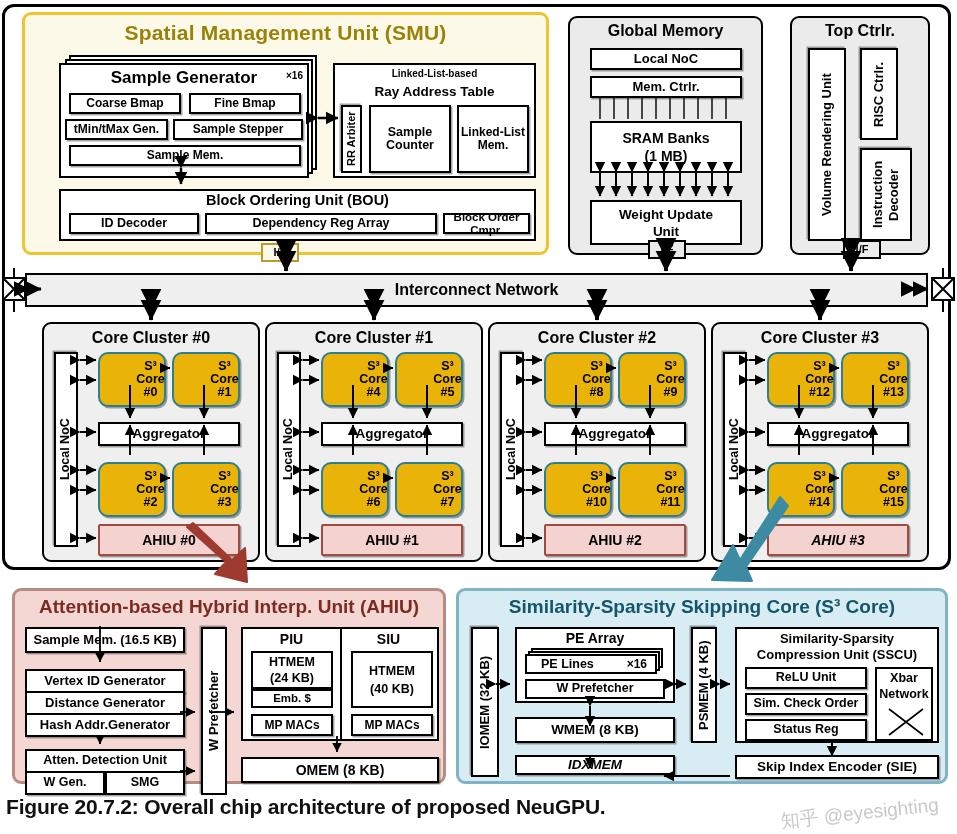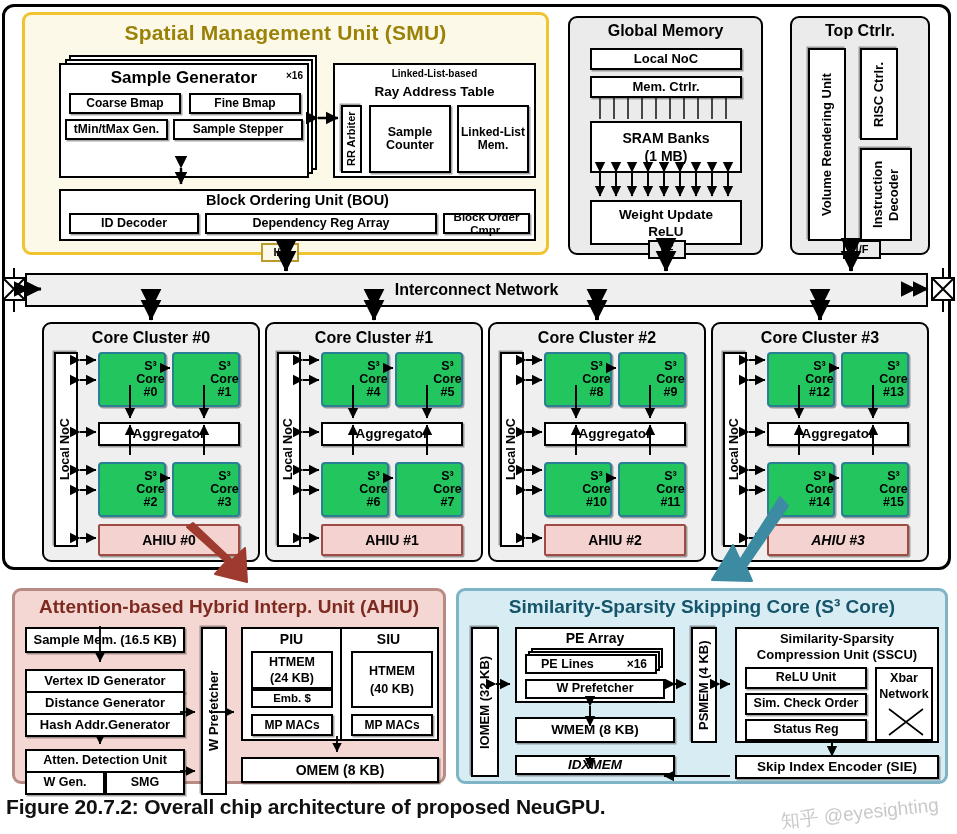--- a/index.html
+++ b/index.html
@@ -86,24 +86,24 @@
     top: 322px; width: 218px; height: 240px;
     background: #efefef;
     border: 2.5px solid #000;
     border-radius: 9px;
   }
   .cluster-title {
     position: absolute; top: 5px; width: 100%;
     text-align: center; font-weight: bold; font-size: 16px;
   }
   .s3core {
-    background: #22c55e;
+    background: #eab308;
     border: 2px solid #2b7f94;
     font-size: 12.5px;
-    border-radius: 4px;
+    border-radius: 10px;
     padding-left: 37px;
   }
   .ahiu-box {
     background: #f3d2cf;
     border: 2px solid #9e4b43;
     font-size: 14px;
     border-radius: 2px;
   }
   .localnoc {
     font-size: 12.5px;
@@ -164,20 +164,21 @@
     <div class="box plain" style="left:40px; top:44px; width:248px; height:115px; border-width:2px; background:#fff;"></div>
 
     <div class="box plain" style="left:34px; top:48px; width:250px; height:115px; display:block; background:#fff;">
       <div style="position:absolute; left:0; top:4px; width:100%; text-align:center; font-size:17px; font-weight:bold;">Sample Generator</div>
       <div style="position:absolute; right:4px; top:6px; font-size:10px; font-weight:bold;">×16</div>
 
       <div class="box" style="left:8px; top:28px; width:112px; height:21px; font-size:12px;">Coarse Bmap</div>
       <div class="box" style="left:128px; top:28px; width:112px; height:21px; font-size:12px;">Fine Bmap</div>
       <div class="box" style="left:4px; top:54px; width:103px; height:21px; font-size:12px;">tMin/tMax Gen.</div>
       <div class="box" style="left:112px; top:54px; width:130px; height:21px; font-size:12px;">Sample Stepper</div>
+      <div class="box" style="left:8px; top:80px; width:232px; height:21px; font-size:12px;">Sample Mem.</div>
     </div>
 
     <div class="box plain" style="left:308px; top:48px; width:203px; height:115px; display:block; background:#fff;">
       <div style="position:absolute; left:0; top:3px; width:100%; text-align:center; font-size:10px; font-weight:bold; line-height:1.15;">Linked-List-based</div>
       <div style="position:absolute; left:0; top:19px; width:100%; text-align:center; font-size:13.5px; font-weight:bold; line-height:1.15;">Ray Address Table</div>
 
       <div class="box vert" style="left:6px; top:40px; width:21px; height:68px; font-size:11px;">RR Arbiter</div>
       <div class="box" style="left:34px; top:40px; width:82px; height:68px; font-size:12.5px; white-space:pre-line;">Sample Counter</div>
       <div class="box" style="left:122px; top:40px; width:72px; height:68px; font-size:12px; white-space:pre-line;">Linked-List Mem.</div>
     </div>
@@ -198,21 +199,21 @@
     <div class="box" style="left:20px; top:30px; width:152px; height:22px; font-size:13px;">Local NoC</div>
     <div class="box" style="left:20px; top:58px; width:152px; height:22px; font-size:13px;">Mem. Ctrlr.</div>
 
     <div class="box plain" style="left:20px; top:103px; width:152px; height:52px; display:block; background:#fff;">
       <div style="position:absolute; left:0; top:8px; width:100%; text-align:center; font-size:14px; font-weight:bold;">SRAM Banks</div>
       <div style="position:absolute; left:0; top:26px; width:100%; text-align:center; font-size:14px; font-weight:bold;">(1 MB)</div>
     </div>
 
     <div class="box plain" style="left:20px; top:182px; width:152px; height:45px; display:block; background:#fff;">
       <div style="position:absolute; left:0; top:6px; width:100%; text-align:center; font-size:13.5px; font-weight:bold;">Weight Update</div>
-      <div style="position:absolute; left:0; top:23px; width:100%; text-align:center; font-size:13.5px; font-weight:bold;">ReLU</div>
+      <div style="position:absolute; left:0; top:23px; width:100%; text-align:center; font-size:13.5px; font-weight:bold;">Unit</div>
     </div>
 
     <div class="box plain" style="left:78px; top:222px; width:38px; height:19px; font-size:11px; background:#ebebeb;">I/F</div>
   </div>
 
   <div class="grey-panel" style="left:790px; top:16px; width:140px; height:239px;">
     <div class="panel-title" style="top:4px; font-size:16px;">Top Ctrlr.</div>
 
     <div class="box vert" style="left:16px; top:30px; width:38px; height:193px; font-size:13px;">Volume Rendering Unit</div>
     <div class="box vert" style="left:68px; top:30px; width:38px; height:92px; font-size:13px;">RISC Ctrlr.</div>

